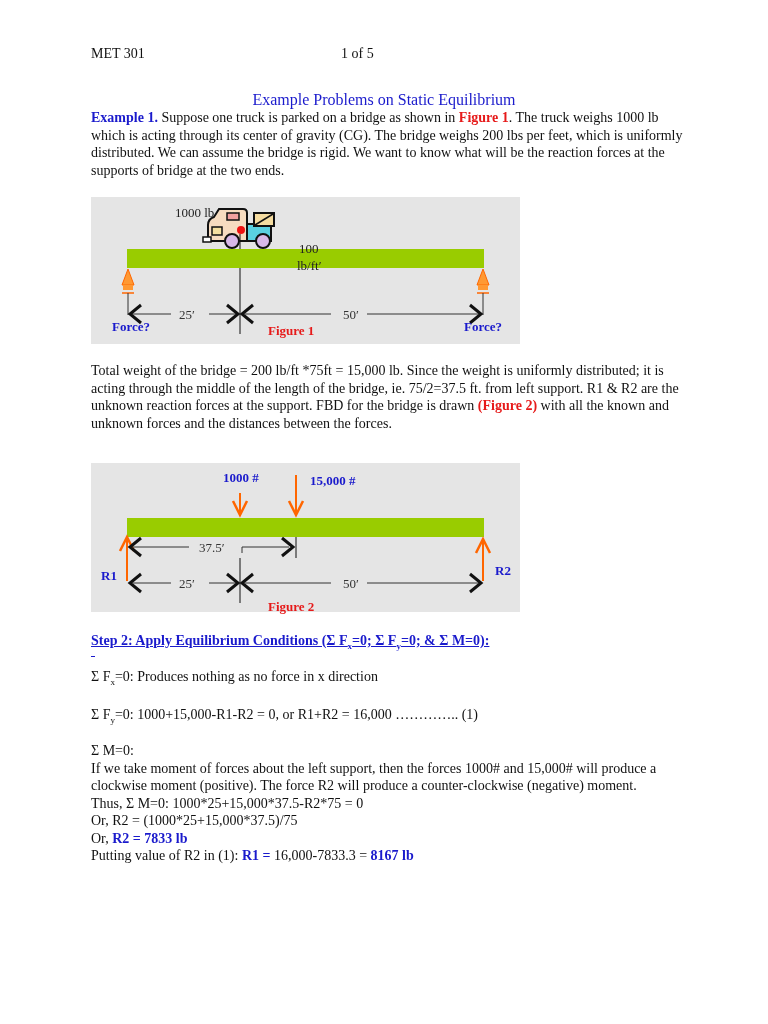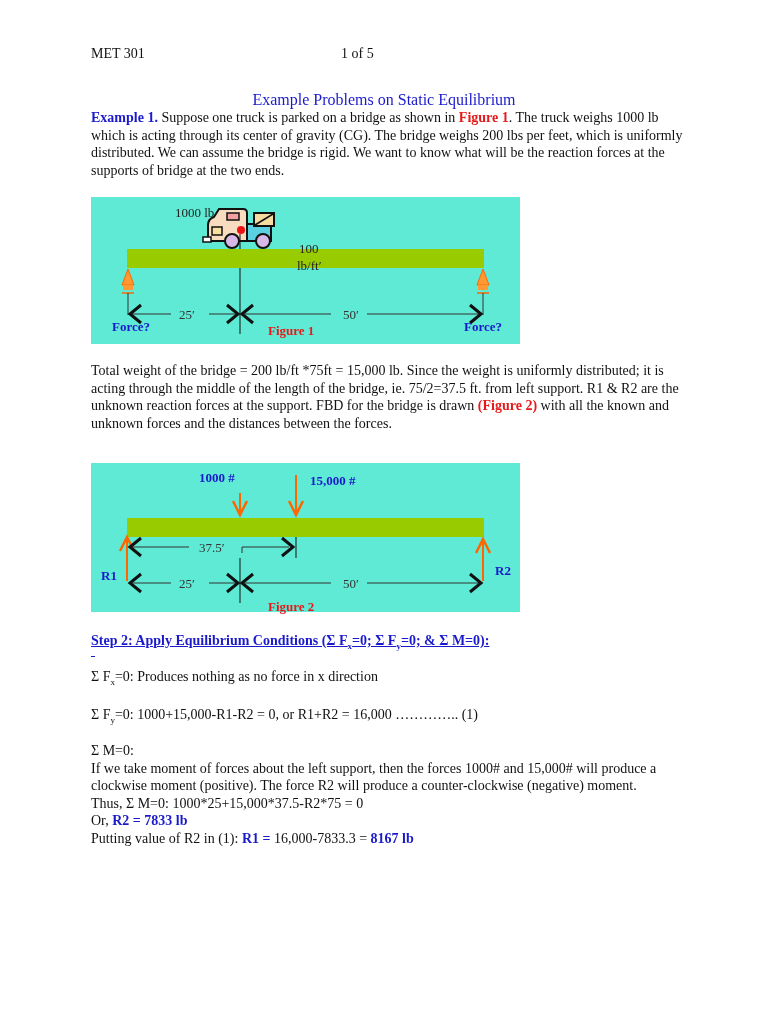--- a/index.html
+++ b/index.html
@@ -6,21 +6,21 @@
     body { width: 768px; height: 1024px; position: relative; overflow: hidden;
            font-family: "Liberation Serif", serif; color: #111; font-size: 14px; }
     .abs { position: absolute; }
     .hdr { top: 46px; font-size: 14px; }
     .title { left: 0; width: 768px; top: 91px; text-align: center; font-weight: normal;
              color: #1a1acc; font-size: 16px; }
     .para { left: 91px; width: 600px; line-height: 17.5px; font-size: 14px; }
     .blue { color: #1a1acc; font-weight: bold; margin-top: 32px; }
     .red { color: #e61a1a; font-weight: bold; }
     .ulink { color: #1a1acc; font-weight: bold; text-decoration: underline; }
-    .fig { background: #5eead4; }
+    .fig { background: #e5e5e5; }
     .beam { position: absolute; background: #99cc00; }
     .dimtxt { position: absolute; font-size: 13px; color: #333; }
     .flabel { position: absolute; font-weight: bold; font-size: 13px; }
     svg { position: absolute; left: 0; top: 0; overflow: visible; }
     sub { font-size: 9px; }
   </style>
 </head>
 <body>
 
 <div class="abs hdr" style="left:91px;">MET 301</div>
@@ -85,21 +85,21 @@
   <div class="flabel" style="left:21px; top:122px; color:#1a1acc;">Force?</div>
   <div class="flabel" style="left:373px; top:122px; color:#1a1acc;">Force?</div>
   <div class="flabel" style="left:177px; top:126px; color:#e61a1a;">Figure 1</div>
 </div>
 
 <div class="abs para" style="top:362px;">
   <div><span>Total weight of the bridge = 200 lb/ft *75ft = 15,000 lb. Since the weight is uniformly distributed; it is acting through the middle of the length of the bridge, ie. 75/2=37.5 ft. from left support.  R1 &amp; R2 are the unknown reaction forces at the support. FBD for the bridge is drawn </span><span class="red">(Figure 2)</span><span> with all the known and unknown forces and the distances between the forces.</span></div>
 </div>
 
 <div class="abs fig" style="left:91px; top:463px; width:429px; height:149px;">
-  <div class="flabel" style="left:108px; top:7px; color:#1a1acc;text-align:center;">1000 #</div>
+  <div class="flabel" style="left:132px; top:7px; color:#1a1acc;text-align:center;">1000 #</div>
   <div class="flabel" style="left:219px; top:10px; color:#1a1acc;">15,000 #</div>
   <div class="beam" style="left:36px; top:55px; width:357px; height:19px;"></div>
   <svg width="429" height="149">
 
     <g>
       <line x1="149" y1="30" x2="149" y2="52" stroke="#ff6600" stroke-width="2"></line>
       <polyline points="142,38 149,52 156,38" fill="none" stroke="#ff6600" stroke-width="2.5"></polyline>
     </g>
     <g>
       <line x1="205" y1="12" x2="205" y2="52" stroke="#ff6600" stroke-width="2"></line>
@@ -150,15 +150,16 @@
 </div>
 
 <div class="abs para" style="top:706px;">
   <span>Σ  F</span><sub>y</sub><span>=0: 1000+15,000-R1-R2 = 0, or R1+R2 = 16,000 ………….. (1)</span>
 </div>
 
 <div class="abs para" style="top:742px;">
   <div>Σ  M=0:</div>
   <div>If we take moment of forces about the left support, then the forces 1000# and 15,000# will produce a clockwise moment (positive). The force R2 will produce a counter-clockwise (negative) moment.</div>
   <div>Thus, Σ  M=0:   1000*25+15,000*37.5-R2*75 = 0</div>
+  <div>Or, R2 = (1000*25+15,000*37.5)/75</div>
   <div><span>Or, </span><span class="blue">R2 = 7833 lb</span></div>
   <div><span>Putting value of R2 in (1): </span><span class="blue">R1 = </span><span>16,000-7833.3 = </span><span class="blue">8167 lb</span></div>
 </div>
 
 </body></html>

